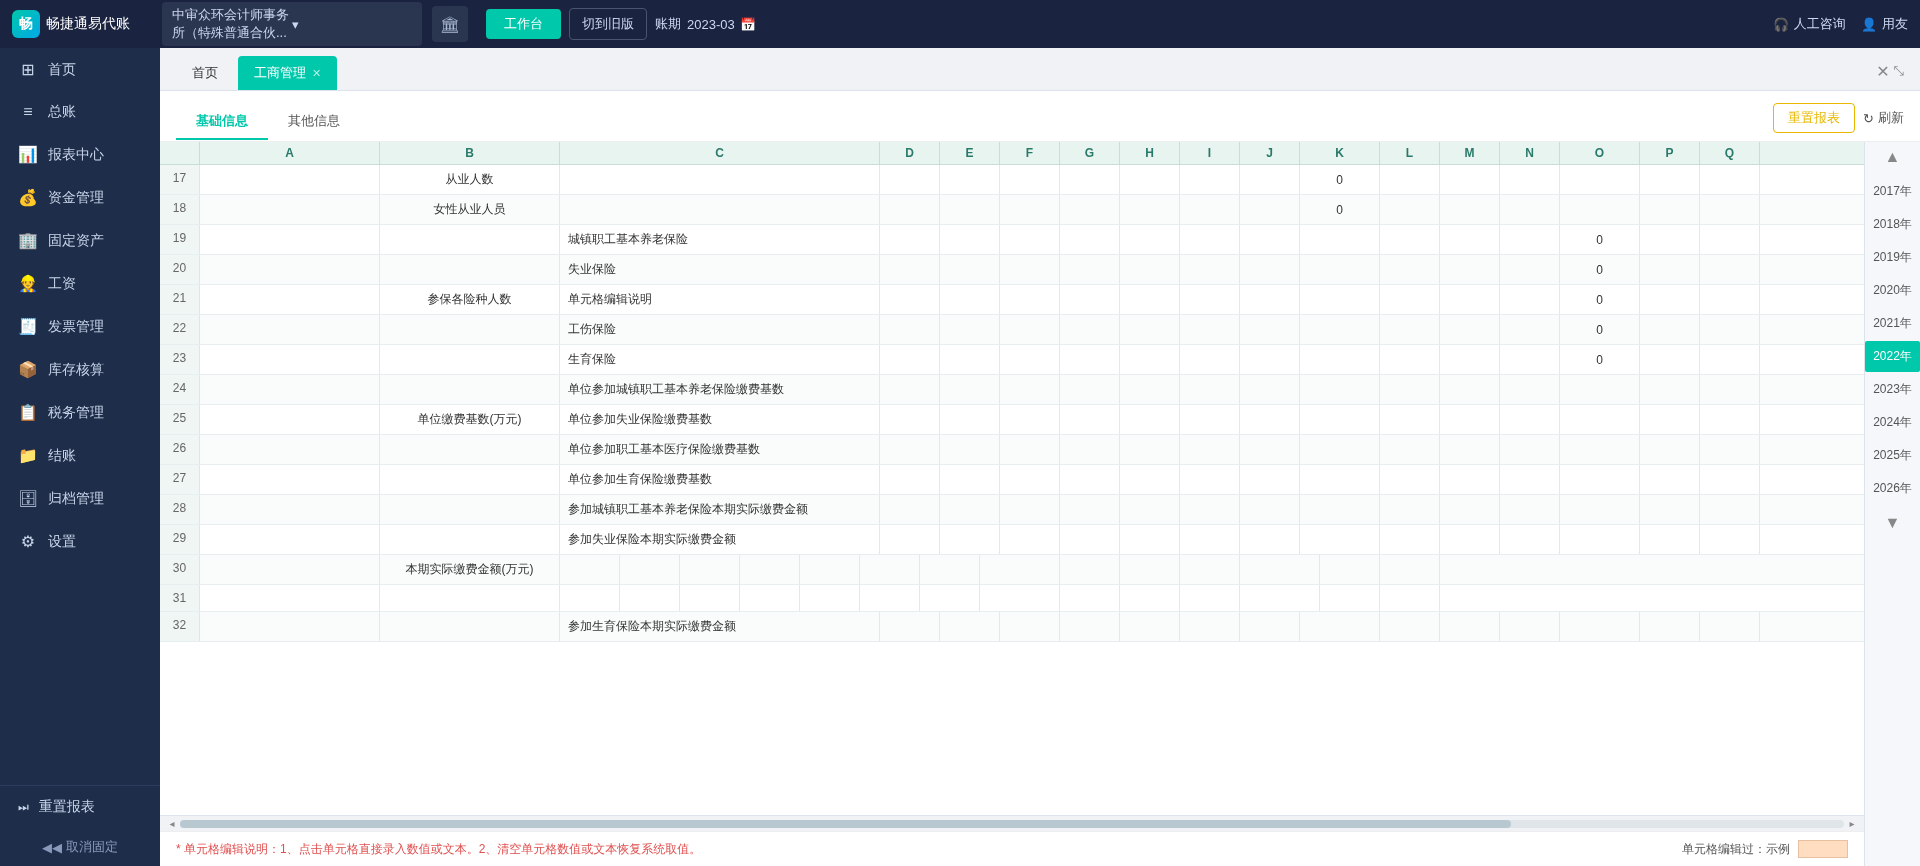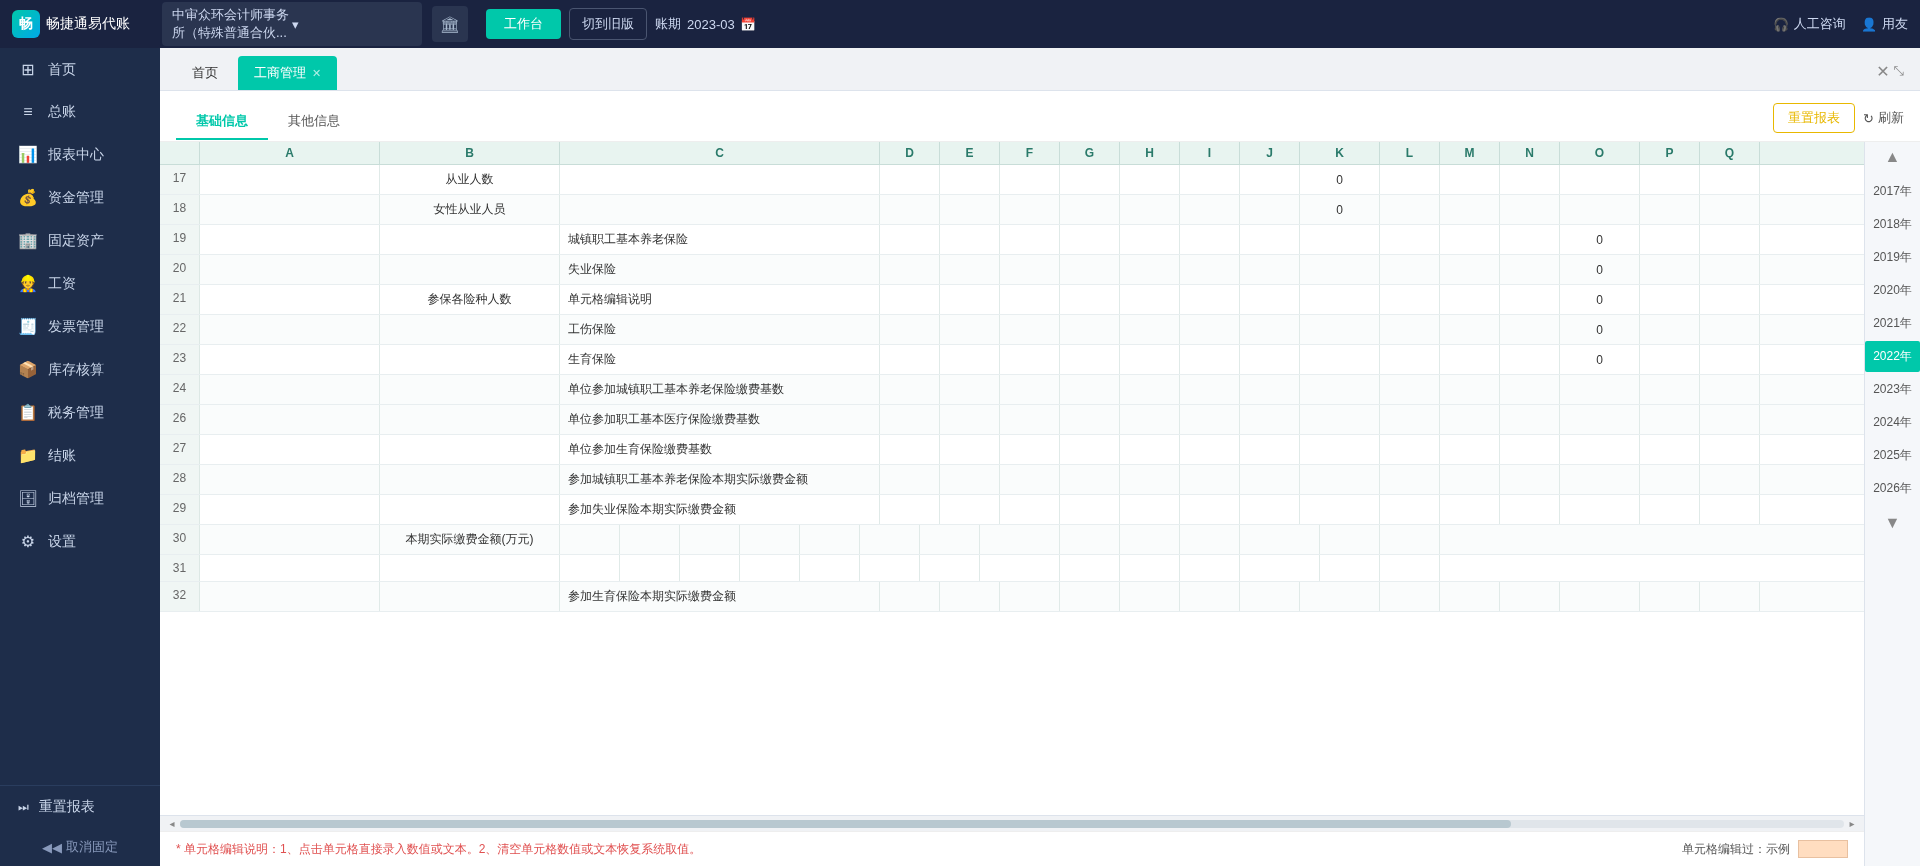--- a/index.html
+++ b/index.html
@@ -519,20 +519,40 @@
                 <div class="data-cell editable" style="width:60px;min-width:60px;"></div>
                 <div class="data-cell editable" style="width:80px;min-width:80px;"></div>
                 <div class="data-cell editable" style="width:60px;min-width:60px;"></div>
                 <div class="data-cell editable" style="width:60px;min-width:60px;"></div>
                 <div class="data-cell editable" style="width:60px;min-width:60px;"></div>
                 <div class="data-cell editable" style="width:80px;min-width:80px;"></div>
                 <div class="data-cell editable" style="width:60px;min-width:60px;"></div>
                 <div class="data-cell editable" style="width:60px;min-width:60px;"></div>
               </div>
 
+              <div class="data-row">
+                <div class="row-num">25</div>
+                <div class="data-cell editable" style="width:180px;min-width:180px;"></div>
+                <div class="data-cell" style="width:180px;min-width:180px;justify-content:center;">单位缴费基数(万元)</div>
+                <div class="data-cell" style="width:320px;min-width:320px;">单位参加失业保险缴费基数</div>
+                <div class="data-cell editable" style="width:60px;min-width:60px;"></div>
+                <div class="data-cell editable" style="width:60px;min-width:60px;"></div>
+                <div class="data-cell editable" style="width:60px;min-width:60px;"></div>
+                <div class="data-cell editable" style="width:60px;min-width:60px;"></div>
+                <div class="data-cell editable" style="width:60px;min-width:60px;"></div>
+                <div class="data-cell editable" style="width:60px;min-width:60px;"></div>
+                <div class="data-cell editable" style="width:60px;min-width:60px;"></div>
+                <div class="data-cell editable" style="width:80px;min-width:80px;"></div>
+                <div class="data-cell editable" style="width:60px;min-width:60px;"></div>
+                <div class="data-cell editable" style="width:60px;min-width:60px;"></div>
+                <div class="data-cell editable" style="width:60px;min-width:60px;"></div>
+                <div class="data-cell editable" style="width:80px;min-width:80px;"></div>
+                <div class="data-cell editable" style="width:60px;min-width:60px;"></div>
+                <div class="data-cell editable" style="width:60px;min-width:60px;"></div>
+              </div>
 
               <div class="data-row even">
                 <div class="row-num">26</div>
                 <div class="data-cell editable" style="width:180px;min-width:180px;"></div>
                 <div class="data-cell editable" style="width:180px;min-width:180px;"></div>
                 <div class="data-cell" style="width:320px;min-width:320px;">单位参加职工基本医疗保险缴费基数</div>
                 <div class="data-cell editable" style="width:60px;min-width:60px;"></div>
                 <div class="data-cell editable" style="width:60px;min-width:60px;"></div>
                 <div class="data-cell editable" style="width:60px;min-width:60px;"></div>
                 <div class="data-cell editable" style="width:60px;min-width:60px;"></div>

